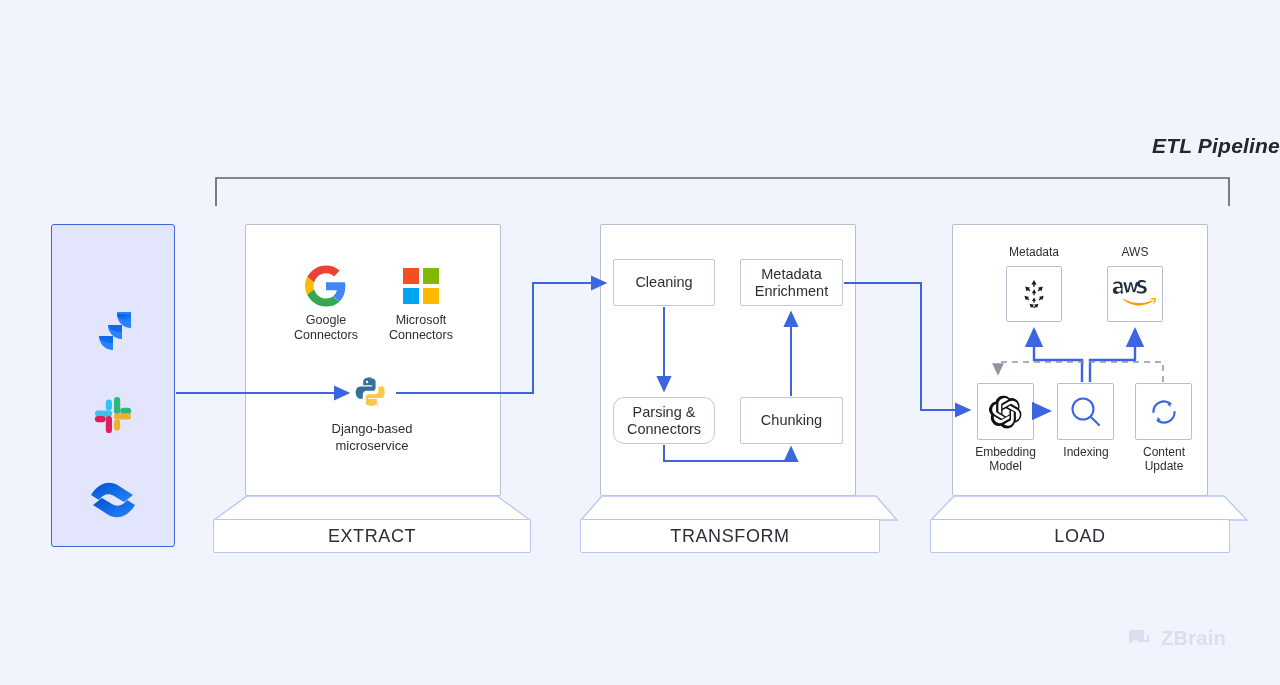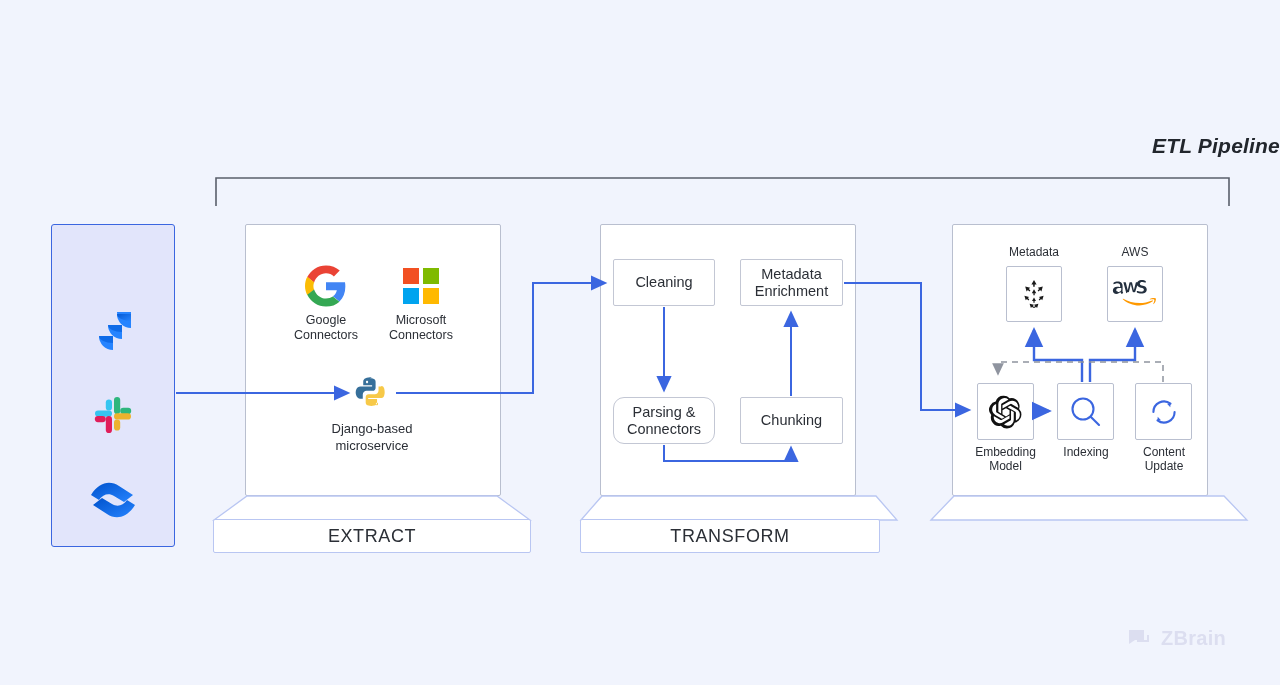--- a/index.html
+++ b/index.html
@@ -208,20 +208,23 @@
     </div>
   </div>
   <div class="card" style="left:740px;top:397px;width:103px;height:47px;">
     <span>Chunking</span>
   </div>
 
   <div class="abs stage-body" style="left:952px;top:224px;width:256px;height:272px;"></div>
   <svg class="abs pedestal-top" style="left:929px;top:494px;" width="320" height="28">
     <path d="M2,26 L25,2 L295,2 L318,26 Z" fill="#ffffff" stroke="#b9c6f2" stroke-width="1.3"></path>
   </svg>
+  <div class="pedestal-base" style="left:930px;top:519px;width:300px;height:34px;">
+    <span>LOAD</span>
+  </div>
 
   <div class="cap-sm" style="left:984px;top:245px;width:100px;">
     <span>Metadata</span>
   </div>
   <div class="icon-box" style="left:1006px;top:266px;width:56px;height:56px;">
     <span>
       <svg width="34" height="34" viewBox="0 0 34 34">
         <g fill="#1a1a1a">
           <path d="M17 3 l2.6 4.6 -1.9 0 0 2.2 -1.5 0 0 -2.2 -1.8 0z"></path>
           <path d="M17 12.2 l2.3 4 -1.6 0 0 2 -1.3 0 0 -2 -1.6 0z"></path>

